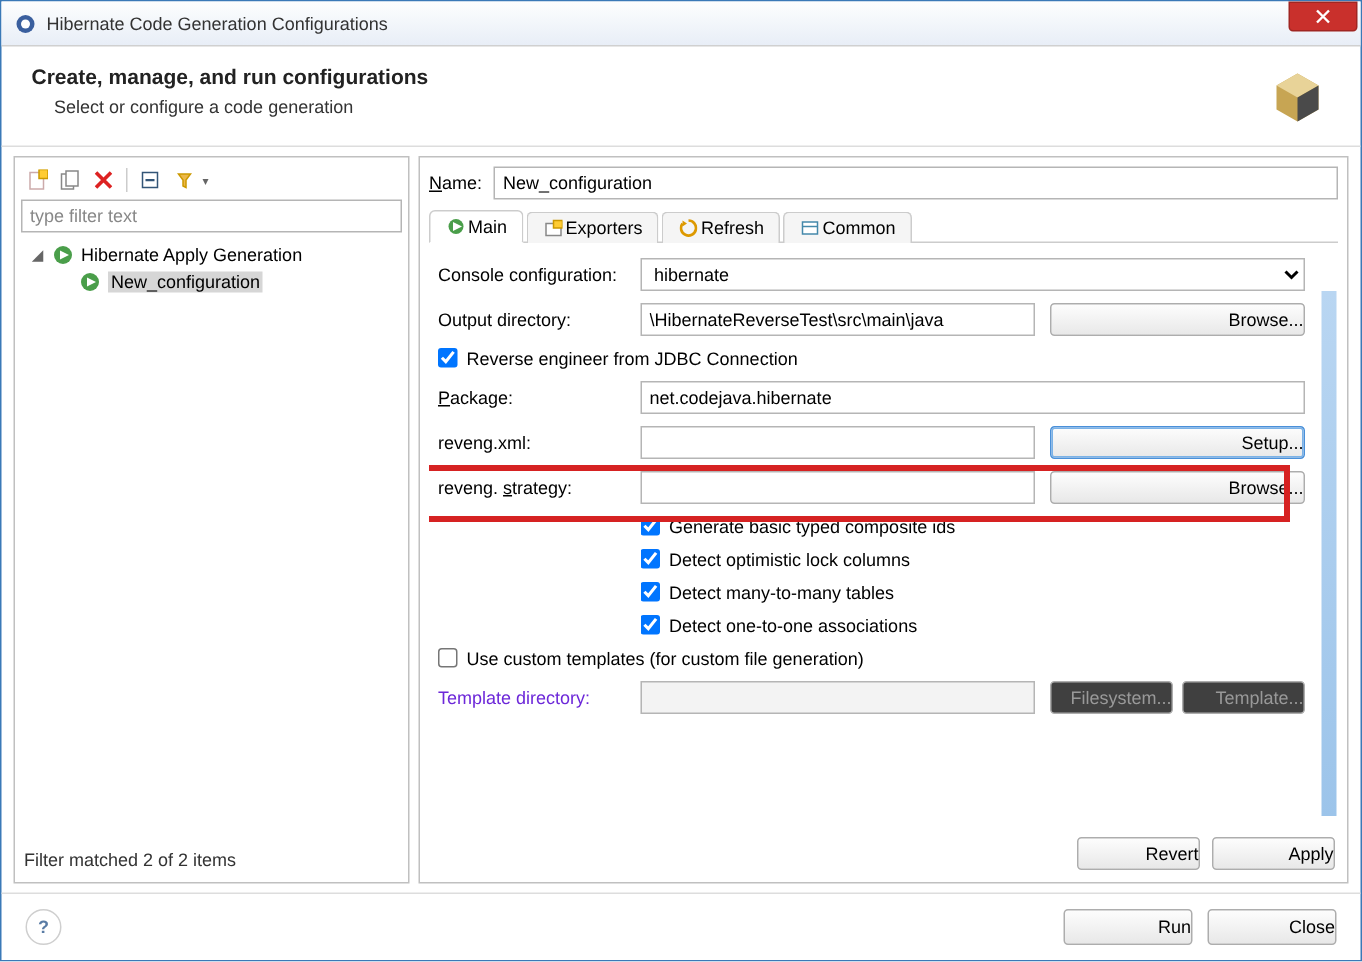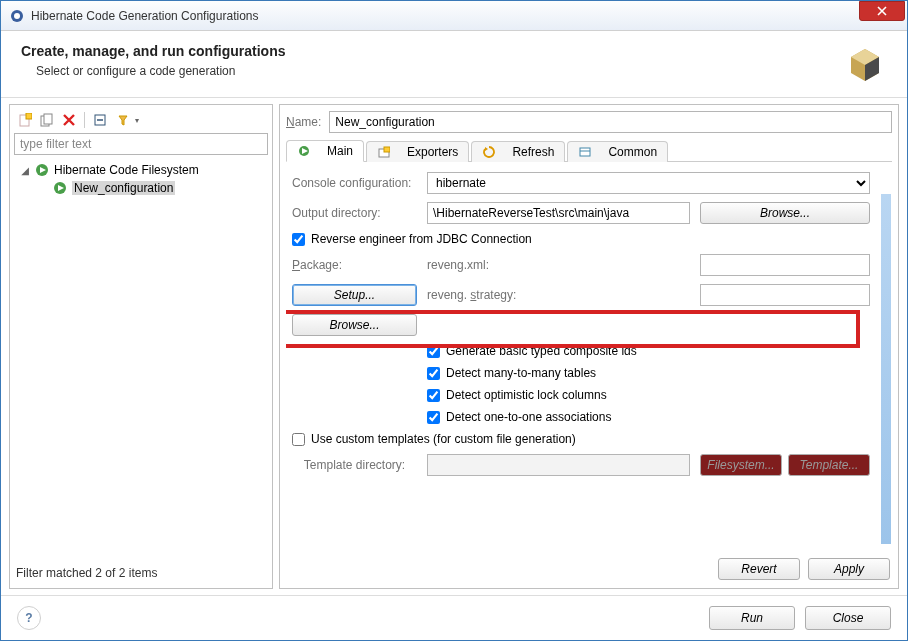--- a/index.html
+++ b/index.html
@@ -24,35 +24,35 @@
 .tree-indent1 { padding-left:4px;}
 .tree-indent2 { padding-left:36px;}
 .tree-toggle { width:10px; text-align:center; color:#666; font-size:10px;}
 .tree-icon { width:16px; height:16px; display:inline-flex; align-items:center; justify-content:center;}
 .tree-label.selected { background:#d6d6d6; padding:0 2px;}
 .filter-status { color:#333; padding:4px 2px;}
 .right-panel { flex:1; border:1px solid #c0c0c0; background:#fff; display:flex; flex-direction:column; padding:6px; min-width:0; position:relative;}
 .name-row { display:flex; align-items:center; gap:8px; margin-bottom:6px;}
 .name-row input { flex:1; border:1px solid #b5b5b5; padding:3px 5px;}
 .tabs-row { display:flex; align-items:flex-end; border-bottom:1px solid #ccc;}
-.tab { border:1px solid #ccc; border-bottom:none; border-radius:4px 4px 0 0; padding:3px 10px; display:flex; align-items:center; gap:16px; background:#f5f5f5; margin-right:2px; position:relative; top:1px; cursor:pointer;}
+.tab { border:1px solid #ccc; border-bottom:none; border-radius:4px 4px 0 0; padding:3px 10px; display:flex; align-items:center; gap:1px; background:#f5f5f5; margin-right:2px; position:relative; top:1px; cursor:pointer;}
 .tab.active { background:#fff; border-bottom:1px solid #fff;}
 .tab-icon { width:14px; height:14px; display:inline-flex; align-items:center; justify-content:center;}
 .tab-content { flex:1; overflow:auto; padding:10px 6px 6px 6px; position:relative;}
 .form-grid { display:grid; grid-template-columns: 125px 1fr auto; gap:8px 10px; align-items:center;}
-.form-label { color:#737373; }
-.form-label.disabled { color:#737373;text-align:center;}
+.form-label { color:#000000; }
+.form-label.disabled { color:#6d28d9;}
 .form-label .ul { text-decoration:underline;}
 .form-input { border:1px solid #b5b5b5; padding:3px 5px; width:100%;}
 .form-input.disabled { background:#f3f3f3; color:#999;}
 .form-select { border:1px solid #b5b5b5; padding:2px 4px; width:100%; background:#fff;}
-.btn { border:1px solid #adadad; background:linear-gradient(#fdfdfd,#e8e8e8); padding:3px 0; min-width:82px; text-align:center; border-radius:3px; cursor:pointer; font-size:12px;font-style:italic;}
-.btn.disabled { color:#999; background:#7f1d1d; cursor:default;}
+.btn { border:1px solid #adadad; background:linear-gradient(#fdfdfd,#e8e8e8); padding:3px 0; min-width:82px; text-align:right; border-radius:3px; cursor:pointer; font-size:12px;}
+.btn.disabled { color:#999; background:#404040; cursor:default;}
 .btn.focused { border:1px solid #4a90d9; box-shadow:0 0 0 1px #7bb2e6 inset;}
-.checkbox-row { display:flex; align-items:flex-end; gap:6px; grid-column: 1 / span 3;}
+.checkbox-row { display:flex; align-items:flex-start; gap:6px; grid-column: 1 / span 3;}
 .checkbox-row.indent { padding-left:135px; grid-column: 1 / span 3;}
 .checkbox-row input { margin:0;}
 .highlight-box { position:absolute; border:4px solid #d62222; pointer-events:none;}
 .button-row { display:flex; justify-content:flex-end; gap:8px; padding:8px 2px 2px 2px;}
 .scroll-strip { position:absolute; right:1px; top:32px; bottom:6px; width:10px; background:linear-gradient(#b9d6f2,#9cc4ea);}
 .footer-bar { border-top:1px solid #ddd; padding:10px 16px; display:flex; align-items:center; justify-content:space-between;}
 .help-icon { width:24px; height:24px; border:1px solid #cfcfcf; border-radius:50%; display:flex; align-items:center; justify-content:center; color:#5a7ca5; font-weight:bold; cursor:pointer;}
 .footer-buttons { display:flex; gap:10px;}
 .footer-buttons .btn { min-width:86px; padding:4px 0;}
 </style>
@@ -128,21 +128,21 @@
       <input class="filter-input" value="type filter text" style="">
       <div class="tree">
         <div class="tree-row tree-indent1">
           <span class="tree-toggle">◢</span>
           <span class="tree-icon">
               <svg width="14" height="14">
                 <circle cx="7" cy="7" r="6" fill="#4a9e4a"></circle>
                 <polygon points="5,4 11,7 5,10" fill="#fff"></polygon>
               </svg>
             </span>
-          <span class="tree-label">Hibernate Code Filesystem</span>
+          <span class="tree-label">Hibernate Apply Generation</span>
         </div>
         <div class="tree-row tree-indent2">
           <span class="tree-icon">
               <svg width="14" height="14">
                 <circle cx="7" cy="7" r="6" fill="#4a9e4a"></circle>
                 <polygon points="5,4 11,7 5,10" fill="#fff"></polygon>
               </svg>
             </span>
           <span class="tree-label selected">New_configuration</span>
         </div>
@@ -207,40 +207,41 @@
           <span class="form-label">Output directory:</span>
           <input class="form-input" value="\HibernateReverseTest\src\main\java" style="">
           <div class="btn">Browse...</div>
 
           <div class="checkbox-row">
             <input type="checkbox" checked="" style="">
             <span>Reverse engineer from JDBC Connection</span>
           </div>
 
           <span class="form-label"><span class="ul">P</span>ackage:</span>
+          <input class="form-input" style="grid-column: 2 / span 2;" value="net.codejava.hibernate">
 
           <span class="form-label">reveng.xml:</span>
           <input class="form-input" value="" style="">
           <div class="btn focused">Setup...</div>
 
           <span class="form-label">reveng. <span class="ul">s</span>trategy:</span>
           <input class="form-input" value="" style="">
           <div class="btn">Browse...</div>
 
           <div class="checkbox-row indent">
             <input type="checkbox" checked="" style="">
             <span>Generate basic typed composite ids</span>
           </div>
           <div class="checkbox-row indent">
             <input type="checkbox" checked="" style="">
+            <span>Detect optimistic lock columns</span>
+          </div>
+          <div class="checkbox-row indent">
+            <input type="checkbox" checked="" style="">
             <span>Detect many-to-many tables</span>
-          </div>
-          <div class="checkbox-row indent">
-            <input type="checkbox" checked="" style="">
-            <span>Detect optimistic lock columns</span>
           </div>
           <div class="checkbox-row indent">
             <input type="checkbox" checked="" style="">
             <span>Detect one-to-one associations</span>
           </div>
 
           <div class="checkbox-row">
             <input type="checkbox" style="">
             <span>Use custom templates (for custom file generation)</span>
           </div>

